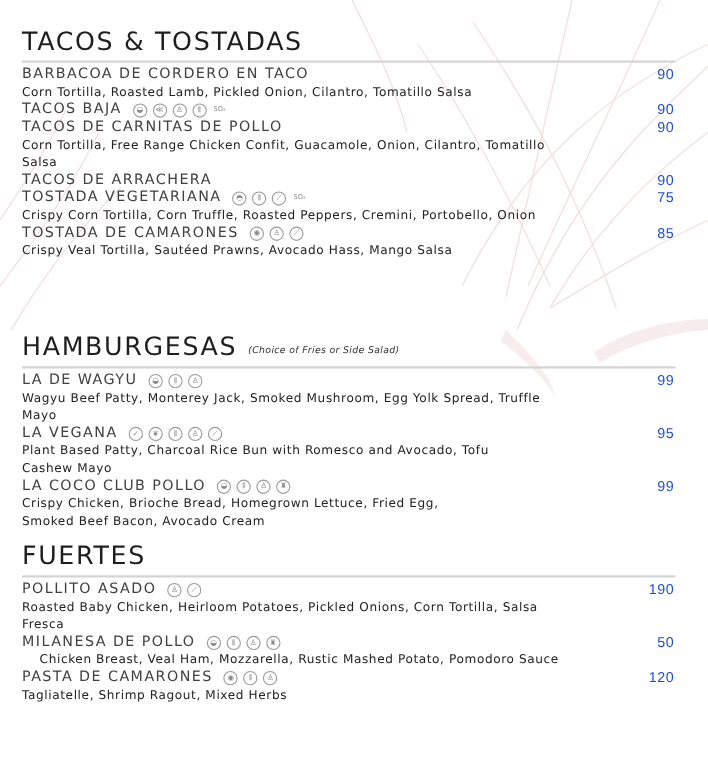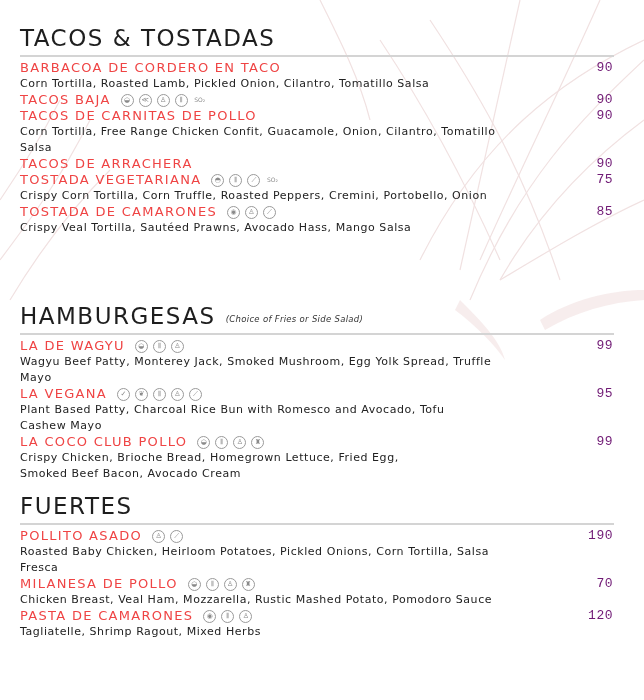--- a/index.html
+++ b/index.html
@@ -38,35 +38,35 @@
       background: #d4d4d4;
       margin-top: 3px;
       margin-bottom: 3px;
     }
     .item { position: relative; }
     .item-head { height: 16px; line-height: 16px; white-space: nowrap; display: flex; align-items: center; }
     .item-name {
       font-family: "DejaVu Sans", sans-serif;
       font-size: 13px;
       letter-spacing: 1.3px;
-      color: #ef4444;
+      color: #404040;
       font-weight: normal;
     }
     .icons { display: inline-flex; gap: 5px; margin-left: 10px; align-items: center; }
     .icon {
       width: 13px; height: 13px; border: 1px solid #9a9a9a; border-radius: 50%;
       display: inline-flex; align-items: center; justify-content: center;
       font-size: 7px; color: #8a8a8a; line-height: 1; box-sizing: border-box;
       font-family: "DejaVu Sans", sans-serif;
     }
     .icon.so2 { border: none; font-size: 6px; width: 14px; }
     .price {
       position: absolute; right: 1px; top: 0;
-      font-family: Liberation Mono, monospace;
-      font-size: 13px; color: #701a75; letter-spacing: 0.5px;
+      font-family: Liberation Sans, sans-serif;
+      font-size: 13px; color: #1d4ed8; letter-spacing: 0.5px;
       line-height: 16px;
     }
     .item-desc {
       font-family: "DejaVu Sans", sans-serif;
       font-size: 11px;
       letter-spacing: 0.55px;
       color: #222;
       line-height: 16px;
       width: 500px;
     }
@@ -238,22 +238,22 @@
     <div class="item">
       <div class="item-head">
         <span class="item-name">MILANESA DE POLLO</span>
         <span class="icons">
           <span class="icon">◒</span>
           <span class="icon">⦀</span>
           <span class="icon">♙</span>
           <span class="icon">♜</span>
         </span>
       </div>
-      <span class="price">70</span>
-      <div class="item-desc" style="width:560px;">Chicken Breast, Veal Ham, Mozzarella, Rustic Mashed Potato, Pomodoro Sauce</div>
+      <span class="price">50</span>
+      <div class="item-desc" style="width:560px;margin-left:16px;">Chicken Breast, Veal Ham, Mozzarella, Rustic Mashed Potato, Pomodoro Sauce</div>
     </div>
 
     <div class="item">
       <div class="item-head">
         <span class="item-name">PASTA DE CAMARONES</span>
         <span class="icons">
           <span class="icon">◉</span>
           <span class="icon">⦀</span>
           <span class="icon">♙</span>
         </span>

